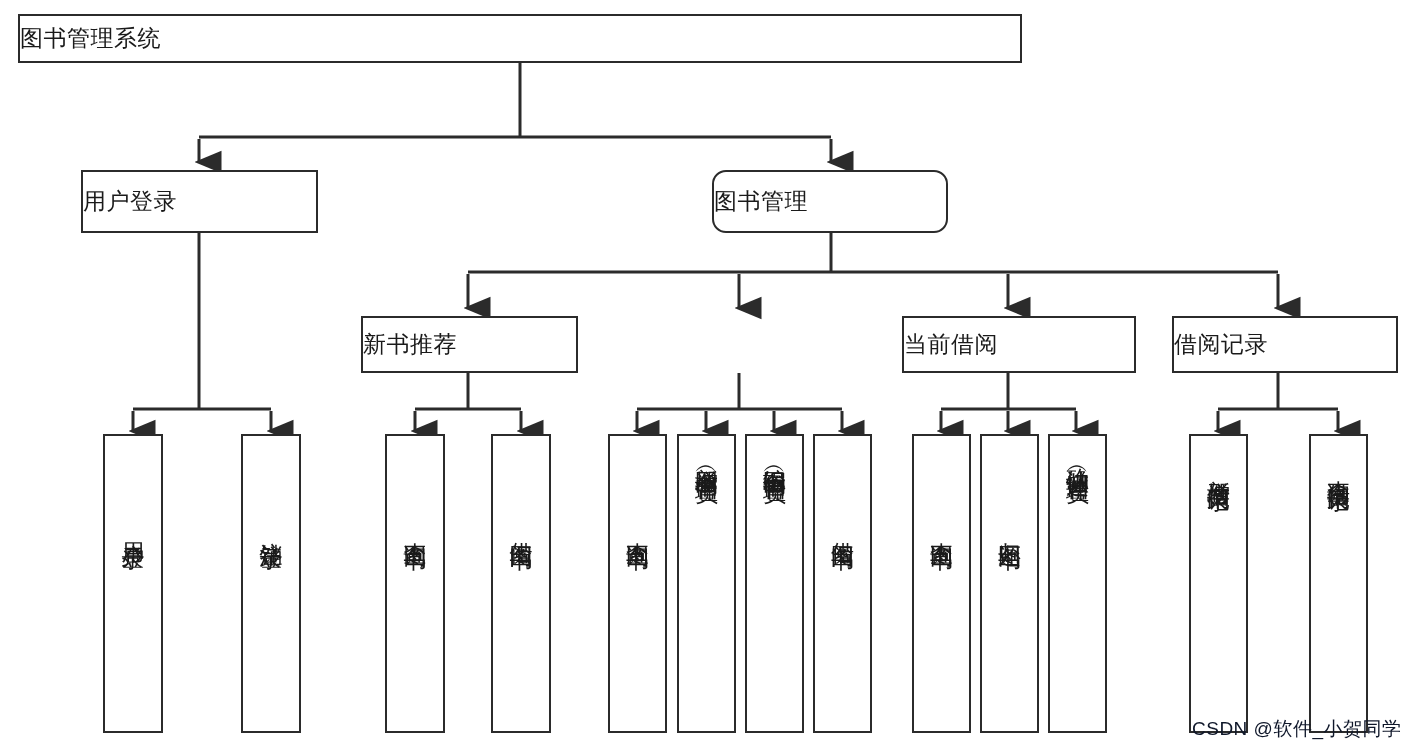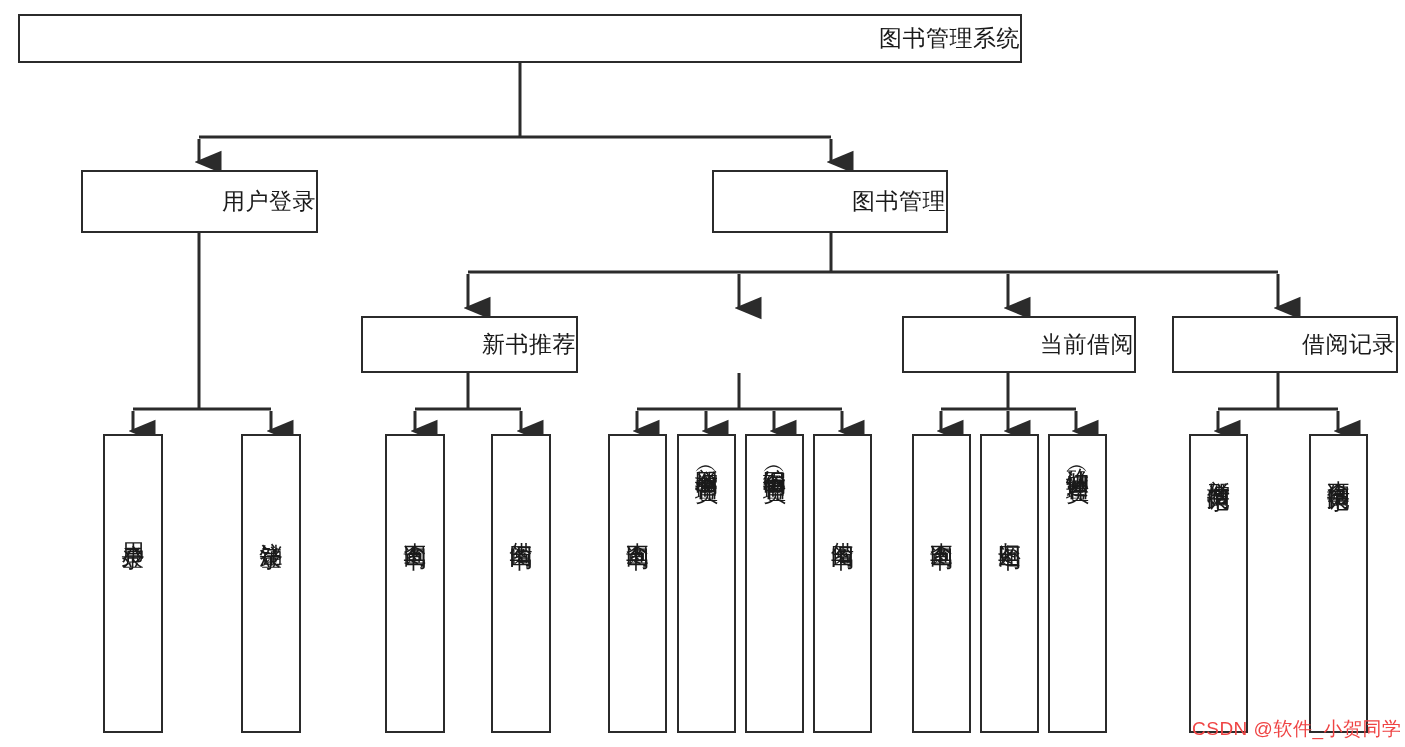--- a/index.html
+++ b/index.html
@@ -25,21 +25,21 @@
     height: 747px;
     pointer-events: none;
   }
   .node {
     position: absolute;
     box-sizing: border-box;
     background: #ffffff;
     border: 2px solid #2b2b2b;
     display: flex;
     align-items: center;
-    justify-content: flex-end;
+    justify-content: flex-start;
     color: #1a1a1a;
   }
   .node .lbl {
     display: block;
     text-align: center;
     line-height: 1.12;
     letter-spacing: 0.5px;
   }
   
   .node.h .lbl {
@@ -62,21 +62,21 @@
     line-height: 1.0;
     letter-spacing: 2px;
     white-space: nowrap;
   }
   .node.v.mid .lbl { margin-top: 88px; }
   .node.v.top .lbl { margin-top: 14px; }
   .node.v.tall .lbl { margin-top: 26px; }
   .watermark {
     position: absolute;
     font-size: 19px;
-    color: #ef4444;
+    color: #0f172a;
     white-space: nowrap;
     letter-spacing: 0.5px;
     text-align: right;
   }
 </style>
 </head>
 <body>
 
 <div id="canvas">
 
@@ -131,21 +131,21 @@
     </g>
   </svg>
 
   <div class="node h root" style="left:18px; top:14px; width:1004px; height:49px;">
     <span class="lbl">图书管理系统</span>
   </div>
 
   <div class="node h" style="left:81px; top:170px; width:237px; height:63px;">
     <span class="lbl">用户登录</span>
   </div>
-  <div class="node h" style="left:712px; top:170px; width:236px; height:63px;">
+  <div class="node h" style="left:712px; top:170px; width:236px; height:63px;border-radius:14px;">
     <span class="lbl">图书管理</span>
   </div>
 
   <div class="node h" style="left:361px; top:316px; width:217px; height:57px;">
     <span class="lbl">新书推荐</span>
   </div>
   <div class="node h" style="left:902px; top:316px; width:234px; height:57px;">
     <span class="lbl">当前借阅</span>
   </div>
   <div class="node h" style="left:1172px; top:316px; width:226px; height:57px;">

